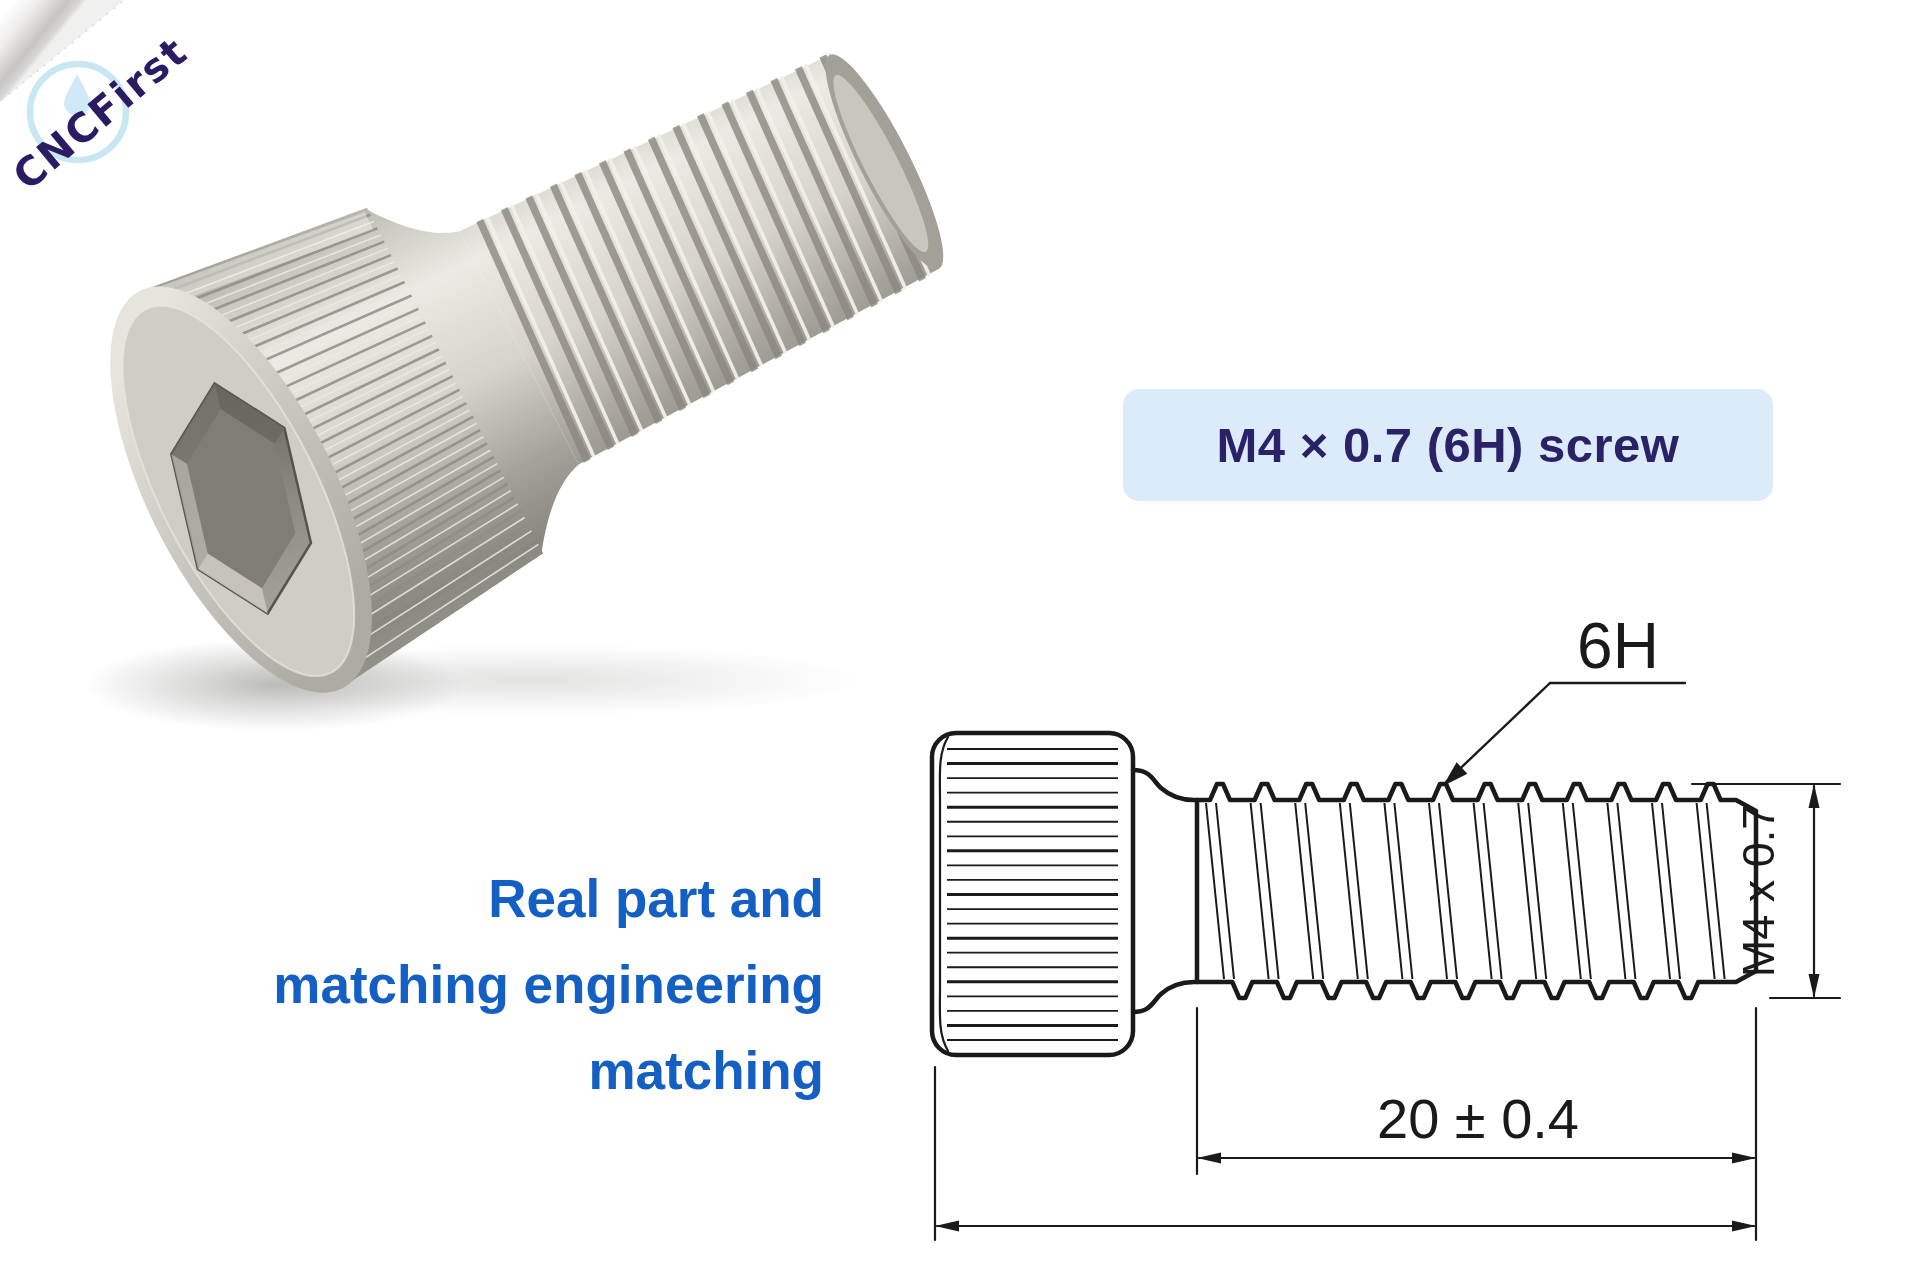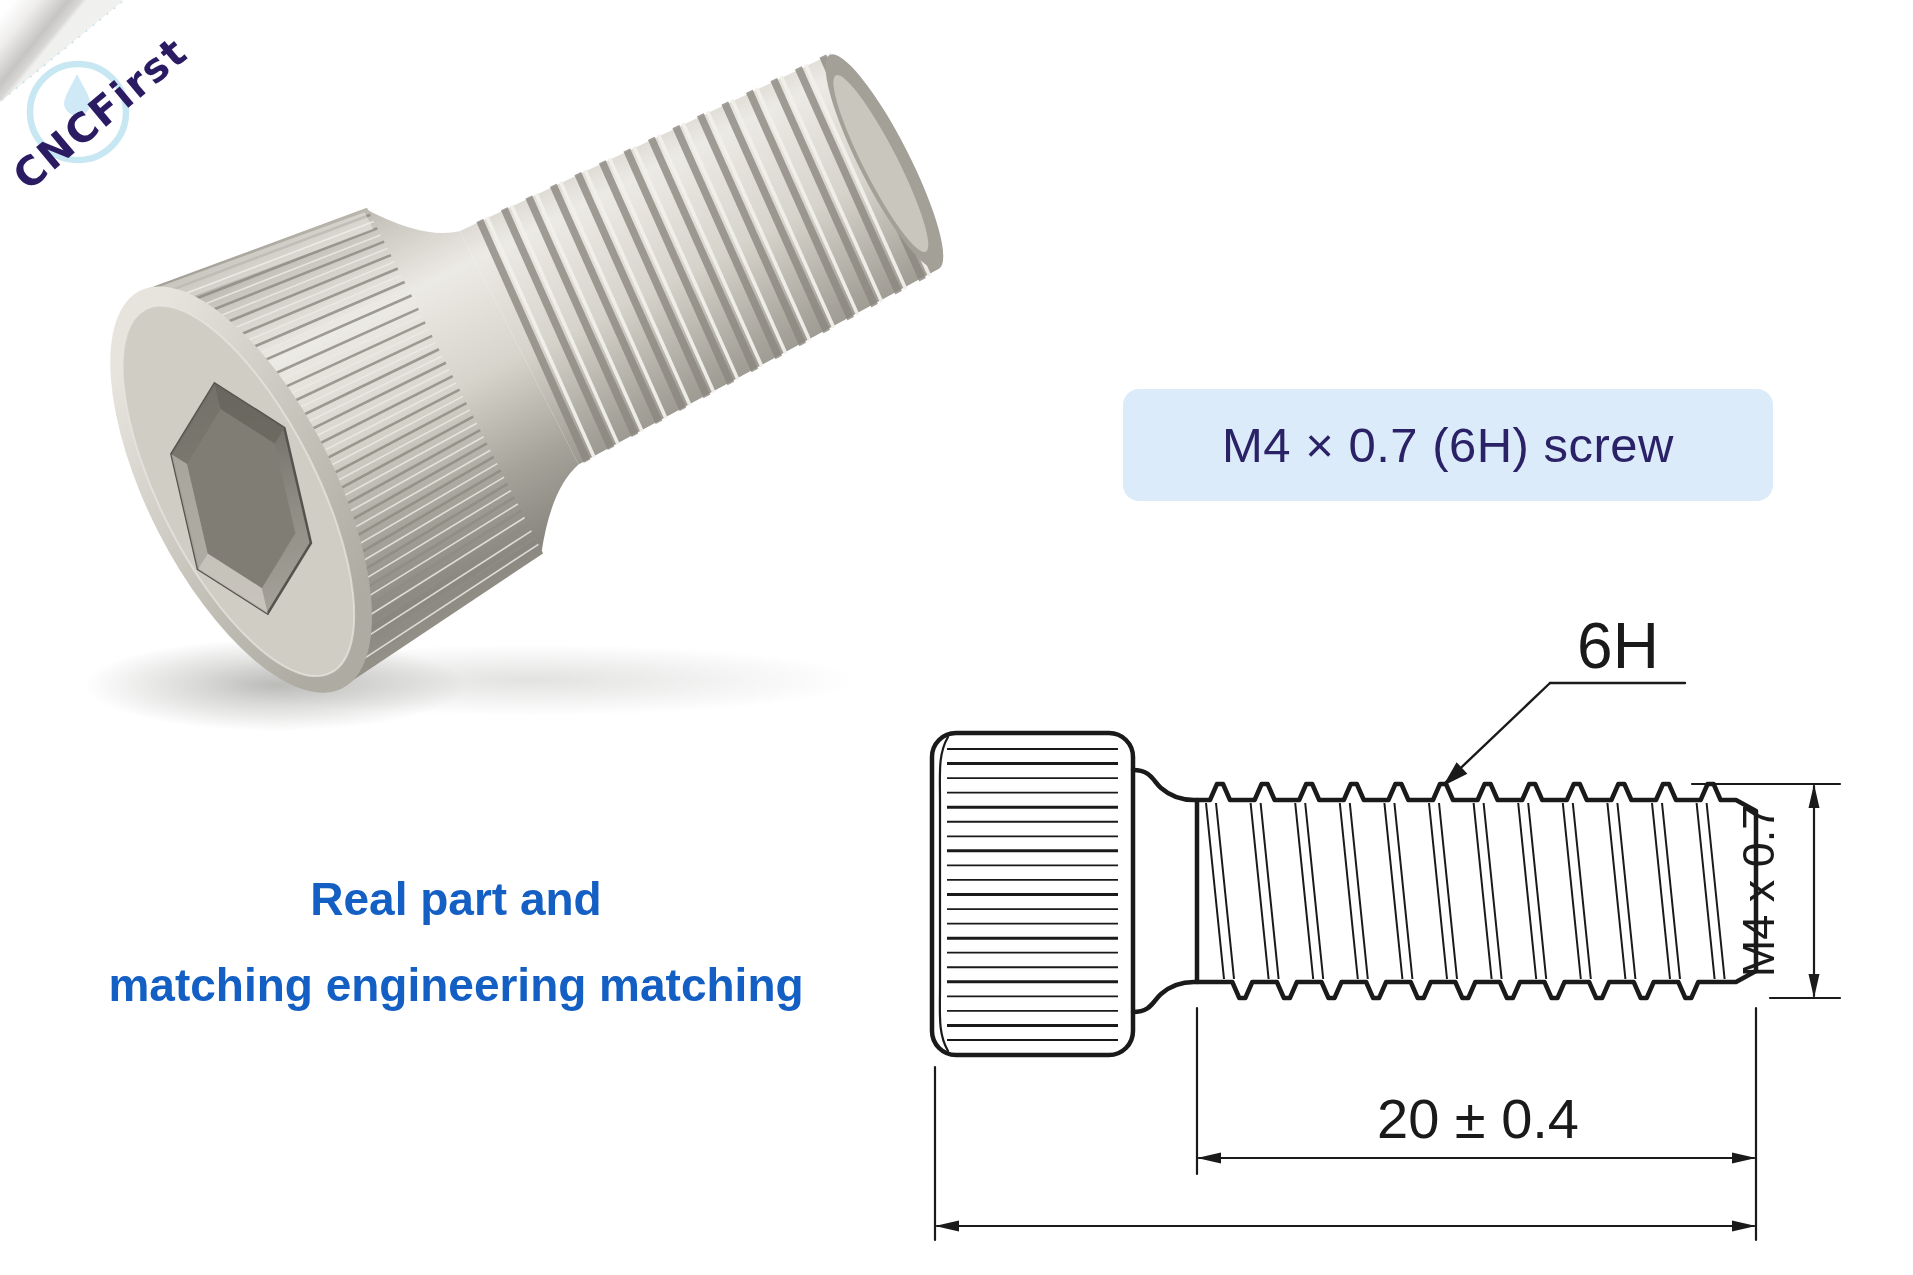--- a/index.html
+++ b/index.html
@@ -6,24 +6,24 @@
   .page{position:relative;width:1913px;height:1275px;background:#ffffff;overflow:hidden;
         font-family:"Liberation Sans",sans-serif;}
   .abs{position:absolute;}
   
   .logo-svg{left:0;top:0;}
   
   .photo-svg{left:60px;top:40px;}
   
   .part-label{left:1123px;top:389px;width:650px;height:112px;border-radius:16px;
       background:#dcebfa;display:flex;align-items:center;justify-content:center;}
-  .part-label span{font-size:49px;font-weight:normal;color:#2a2166;letter-spacing:.5px;}
-  
-  .caption{left:88px;top:856px;width:736px;text-align:center;color:#135fc3;
-      font-size:46px;font-weight:bold;line-height:86px;}
+  .part-label span{font-size:49px;font-weight:bold;color:#2a2166;letter-spacing:.5px;}
+  
+  .caption{left:88px;top:856px;width:736px;text-align:right;color:#135fc3;
+      font-size:53px;font-weight:bold;line-height:86px;}
   
   .drawing-svg{left:890px;top:560px;}
   .dim-text{font-family:"Liberation Sans",sans-serif;fill:#1a1a1a;}
 </style>
 </head>
 <body>
 
 <div class="page">
 
   <svg class="abs logo-svg" width="280" height="250" viewBox="0 0 280 250">

